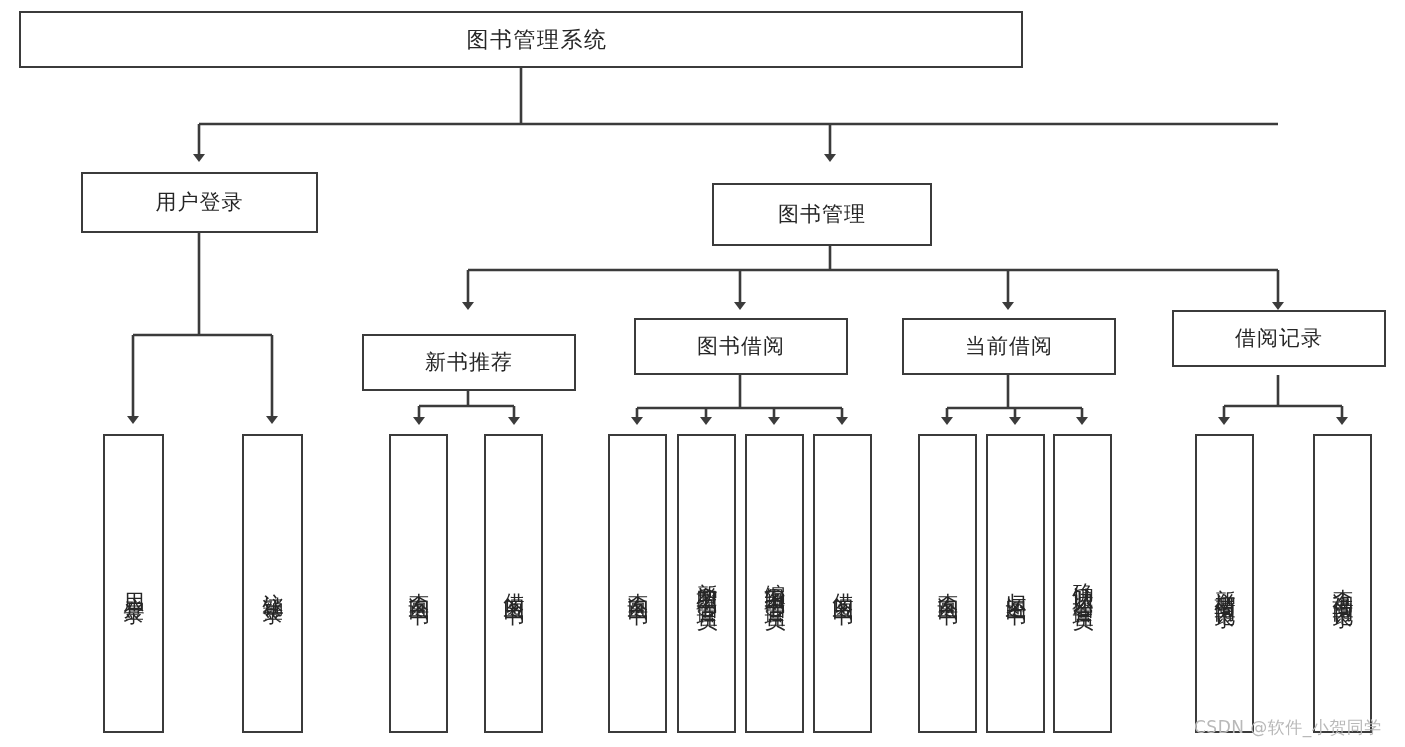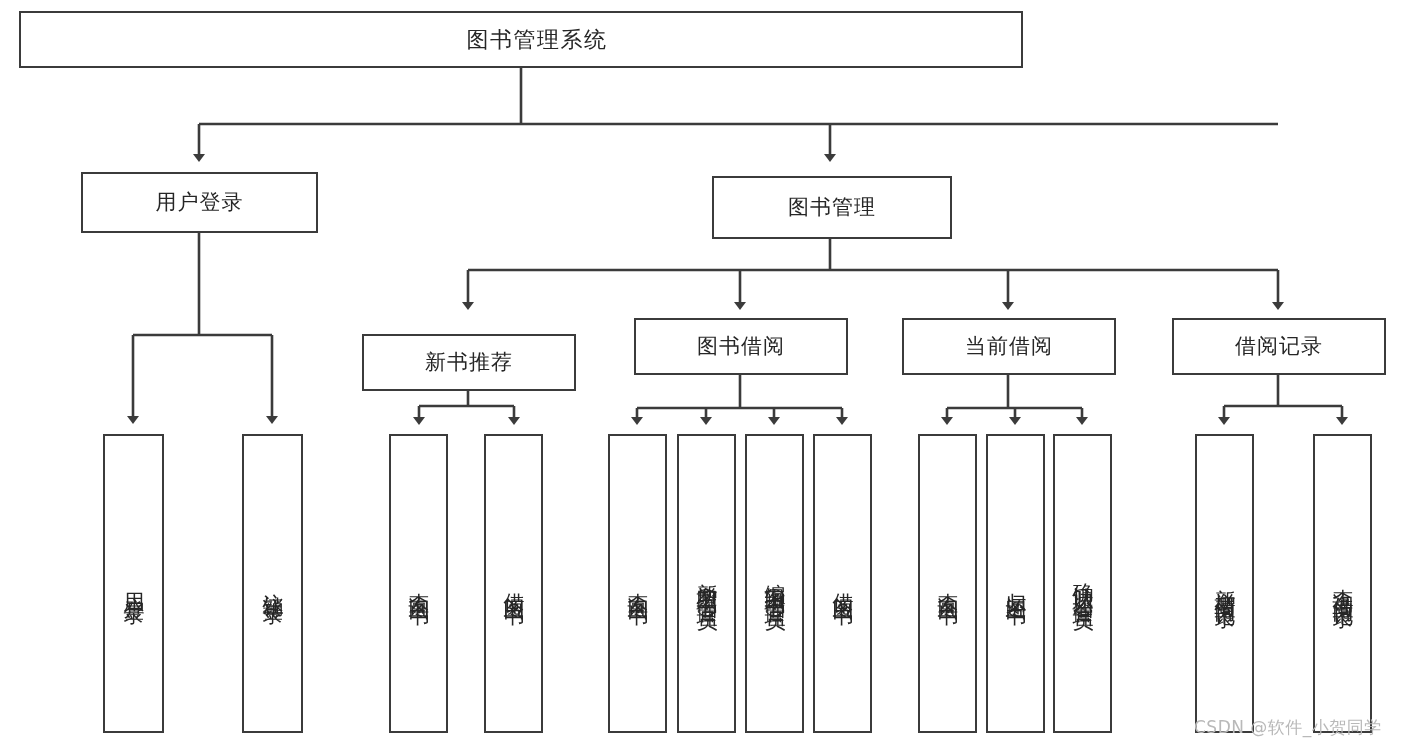--- a/index.html
+++ b/index.html
@@ -99,34 +99,34 @@
     </g>
   </svg>
 
   <div class="node root horiz" style="left:19px;top:11px;width:1004px;height:57px;padding-left:32px;">
     <span class="lbl">图书管理系统</span>
   </div>
 
   <div class="node horiz" style="left:81px;top:172px;width:237px;height:61px;">
     <span class="lbl">用户登录</span>
   </div>
-  <div class="node horiz" style="left:712px;top:176px;width:240px;height:63px;">
+  <div class="node horiz" style="left:712px;top:183px;width:220px;height:63px;">
     <span class="lbl">图书管理</span>
   </div>
 
   <div class="node horiz" style="left:362px;top:318px;width:214px;height:57px;margin-top:16px;">
     <span class="lbl">新书推荐</span>
   </div>
   <div class="node horiz" style="left:634px;top:318px;width:214px;height:57px;">
     <span class="lbl">图书借阅</span>
   </div>
   <div class="node horiz" style="left:902px;top:318px;width:214px;height:57px;">
     <span class="lbl">当前借阅</span>
   </div>
-  <div class="node horiz" style="left:1172px;top:318px;width:214px;height:57px;">
+  <div class="node horiz" style="left:1172px;top:310px;width:214px;height:57px;">
     <span class="lbl">借阅记录</span>
   </div>
 
   <div class="node leaf" style="left:103px;top:434px;width:61px;height:299px;">
     <span class="lbl">用户登录</span>
   </div>
   <div class="node leaf" style="left:242px;top:434px;width:61px;height:299px;">
     <span class="lbl">注销登录</span>
   </div>
 

